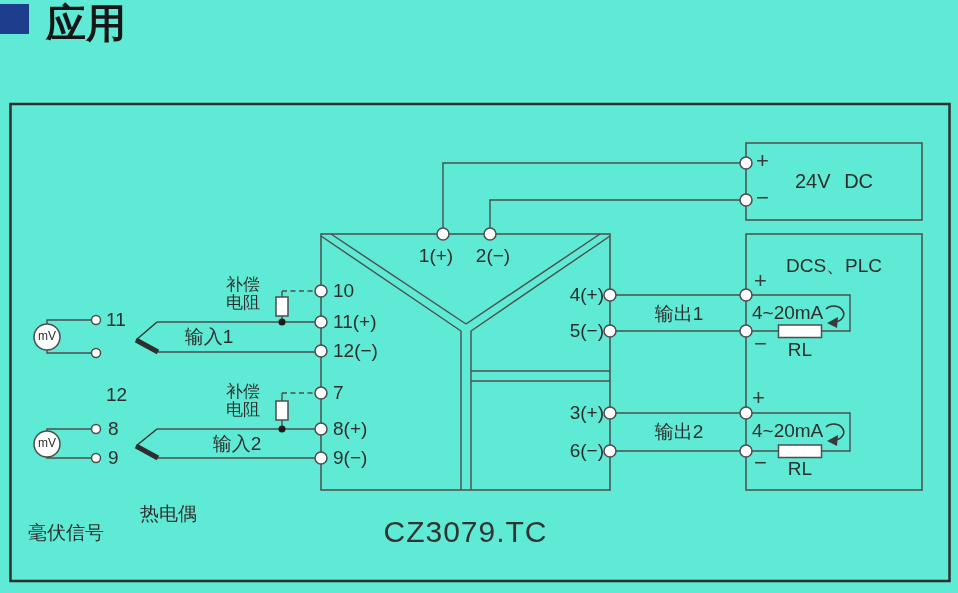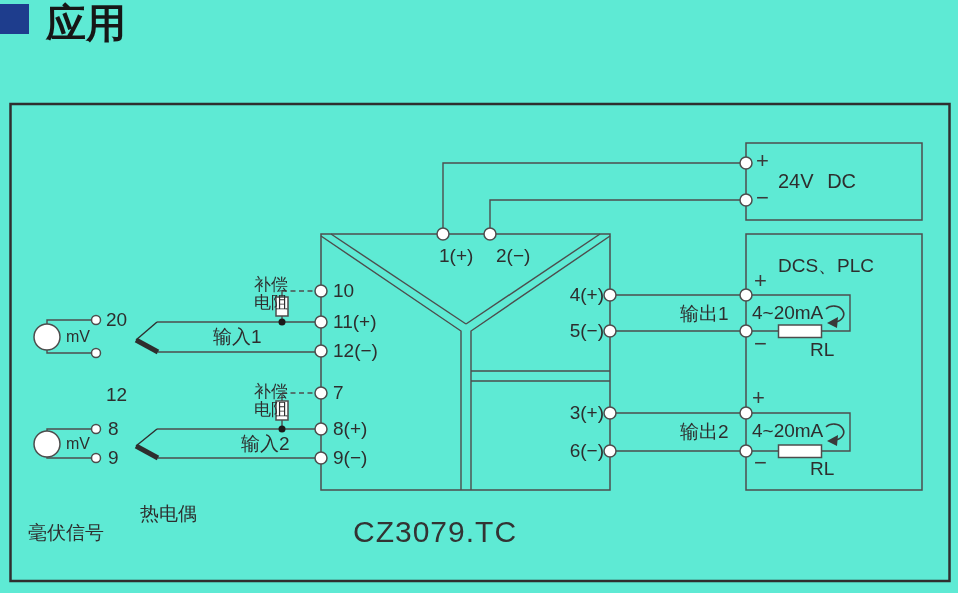--- a/index.html
+++ b/index.html
@@ -4,24 +4,24 @@
 <style>
   html,body{margin:0;padding:0;background:#ffffff;}
   #stage{
     position:relative;width:958px;height:593px;background:#5eead4;overflow:hidden;
     font-family:"Liberation Sans", sans-serif;color:#2e2e2e;
   }
   #diagram-svg{position:absolute;left:0;top:0;}
   .accent-square{position:absolute;left:0;top:4px;width:29px;height:30px;background:#1e3d8d;}
   .page-title{position:absolute;left:46px;top:-4px;font-size:40px;font-weight:bold;color:#161616;}
   .lbl{position:absolute;font-size:19px;line-height:20px;color:#2e2e2e;white-space:pre;}
-  .c{padding-left:32px;}
+  .c{text-align:center;}
   .r{text-align:right;}
   .sign{font-size:22px;line-height:20px;color:#3a3a3a;}
-  .mv{font-size:16px;line-height:13px;color:#2e2e2e;}
+  .mv{font-size:12px;line-height:13px;color:#2e2e2e;}
   .model{font-size:30px;letter-spacing:1px;color:#333;}
   .power-label{word-spacing:8px;font-size:20px;}
 </style>
 </head>
 <body>
 
 <div id="stage">
 
   <div class="accent-square"></div>
   <div class="page-title">应用</div>
@@ -146,21 +146,21 @@
   <div class="lbl c" style="left:181px;top:434px;width:56px;margin-left:28px;">输入2</div>
 
   <div class="lbl c" style="left:222px;top:276px;width:42px;font-size:17px;line-height:18px;">补偿</div>
   <div class="lbl c" style="left:222px;top:294px;width:42px;font-size:17px;line-height:18px;">电阻</div>
   <div class="lbl c" style="left:222px;top:383px;width:42px;font-size:17px;line-height:18px;">补偿</div>
   <div class="lbl c" style="left:222px;top:401px;width:42px;font-size:17px;line-height:18px;">电阻</div>
 
   <div class="lbl mv c" style="left:34px;top:330px;width:26px;">mV</div>
   <div class="lbl mv c" style="left:34px;top:437px;width:26px;">mV</div>
 
-  <div class="lbl" style="left:106px;top:310px;">20</div>
+  <div class="lbl" style="left:106px;top:310px;">11</div>
   <div class="lbl" style="left:106px;top:343px;margin-top:42px;">12</div>
   <div class="lbl" style="left:108px;top:419px;">8</div>
   <div class="lbl" style="left:108px;top:448px;">9</div>
 
   <div class="lbl" style="left:28px;top:493px;margin-top:30px;">毫伏信号</div>
   <div class="lbl" style="left:140px;top:504px;">热电偶</div>
 
   <div class="lbl power-label c" style="left:746px;top:171px;width:176px;">24V DC</div>
   <div class="lbl sign" style="left:756px;top:151px;">+</div>
   <div class="lbl sign" style="left:756px;top:188px;">−</div>

